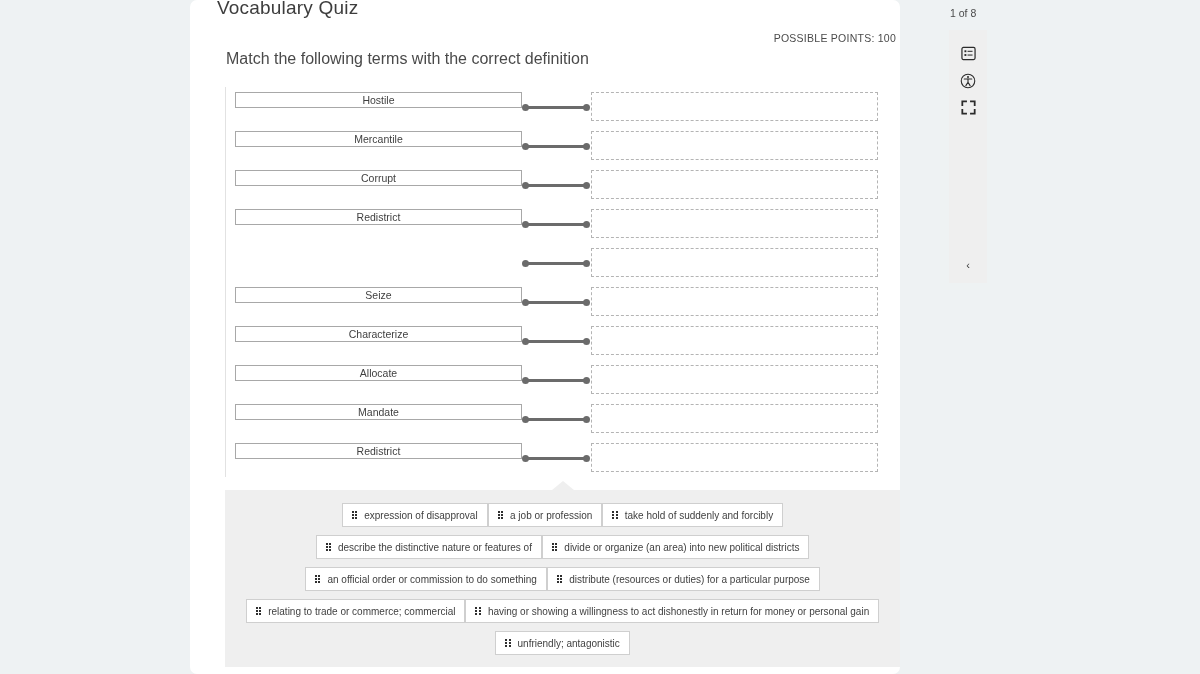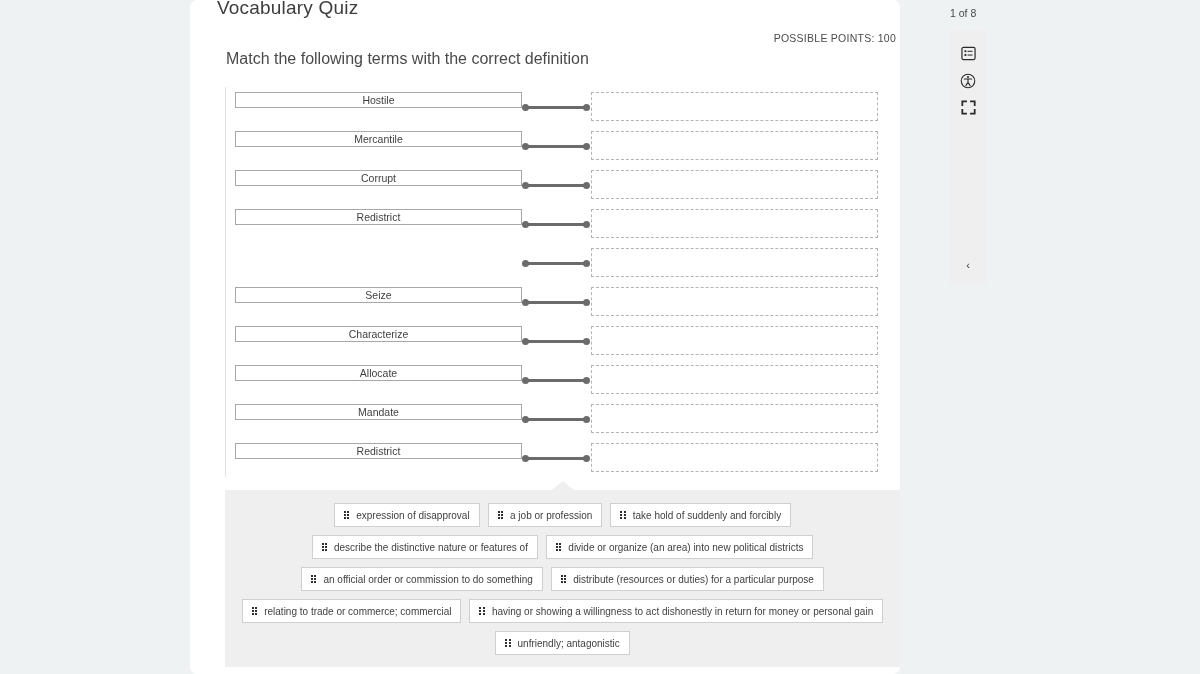--- a/index.html
+++ b/index.html
@@ -135,21 +135,20 @@
     width: 0;
     height: 0;
     border-left: 11px solid transparent;
     border-right: 11px solid transparent;
     border-bottom: 9px solid #efefef;
   }
 
   .bank-row {
     display: flex;
     justify-content: center;
-    gap: 8px;
     margin-bottom: 8px;
   }
 
   .answer-tile {
     background: #ffffff;
     border: 1px solid #cfcfcf;
     height: 24px;
     display: flex;
     align-items: center;
     padding: 0 9px;

